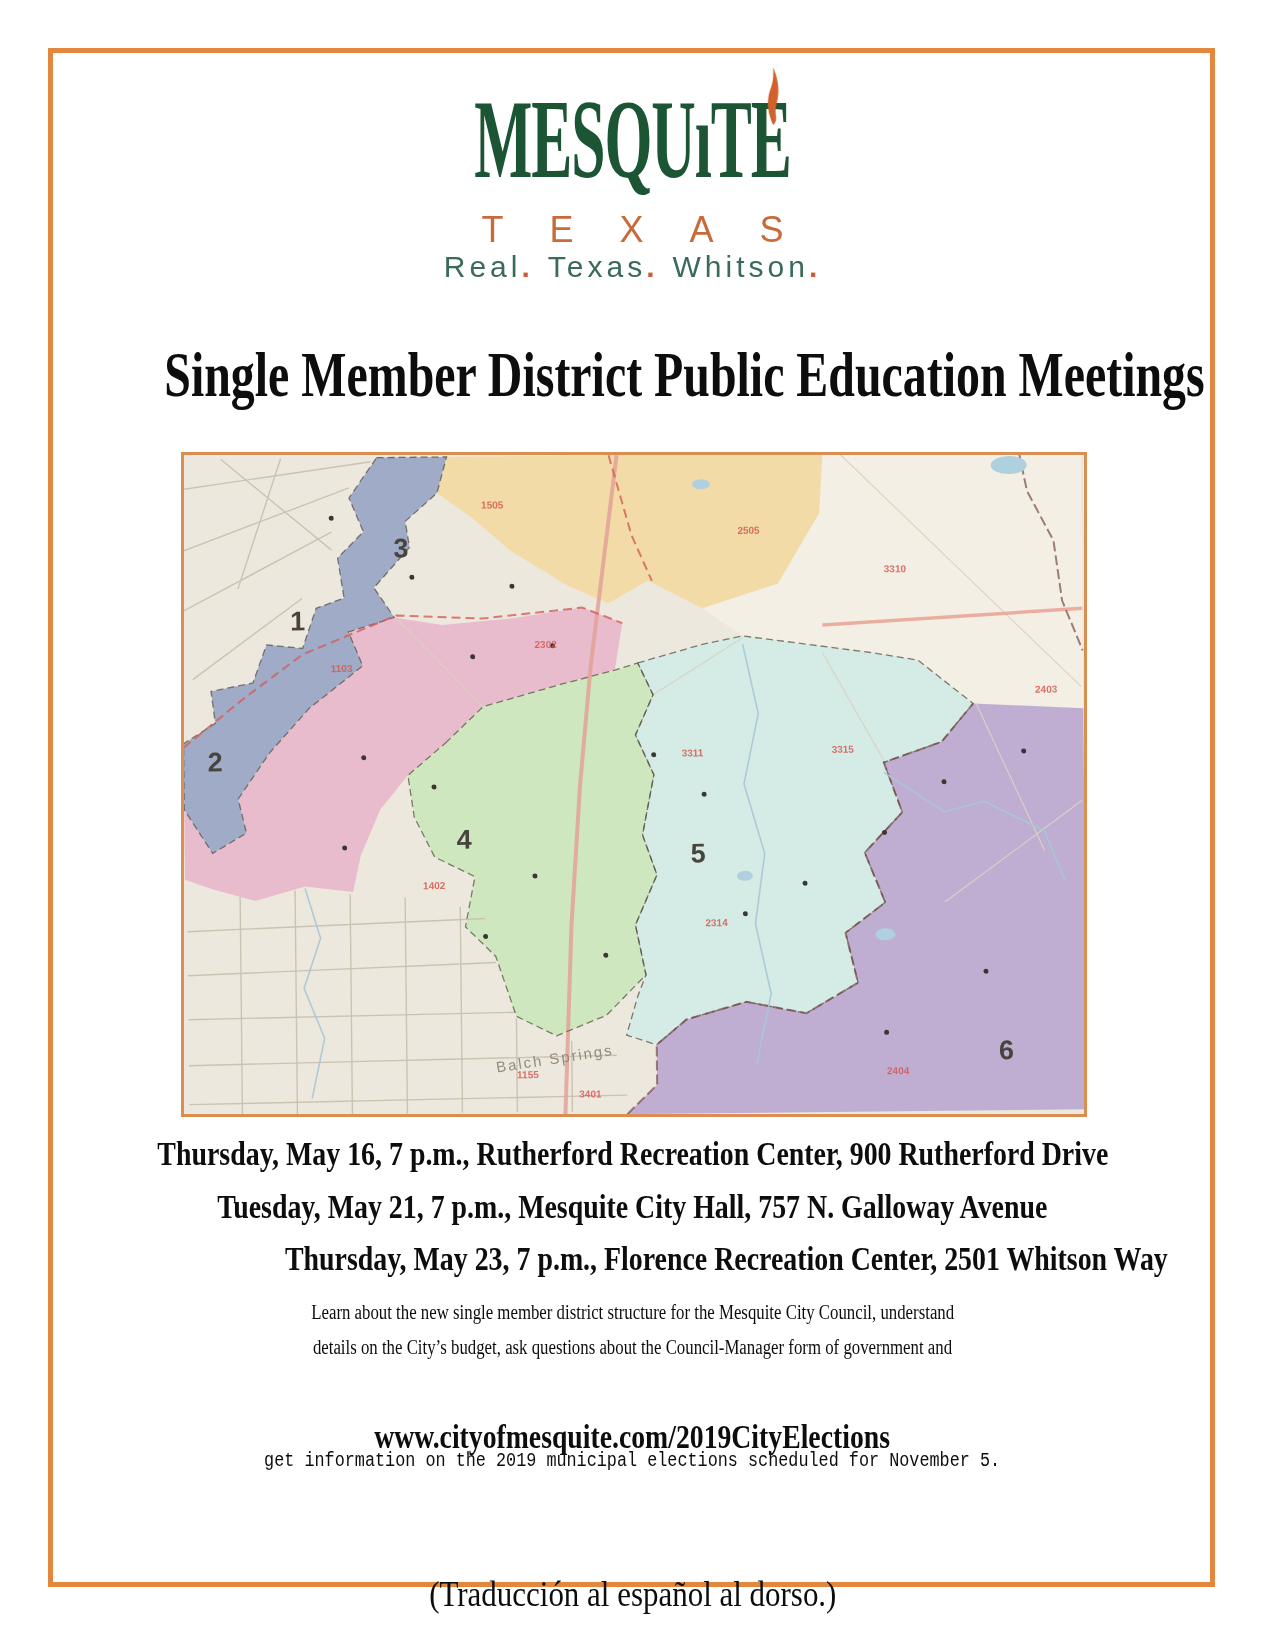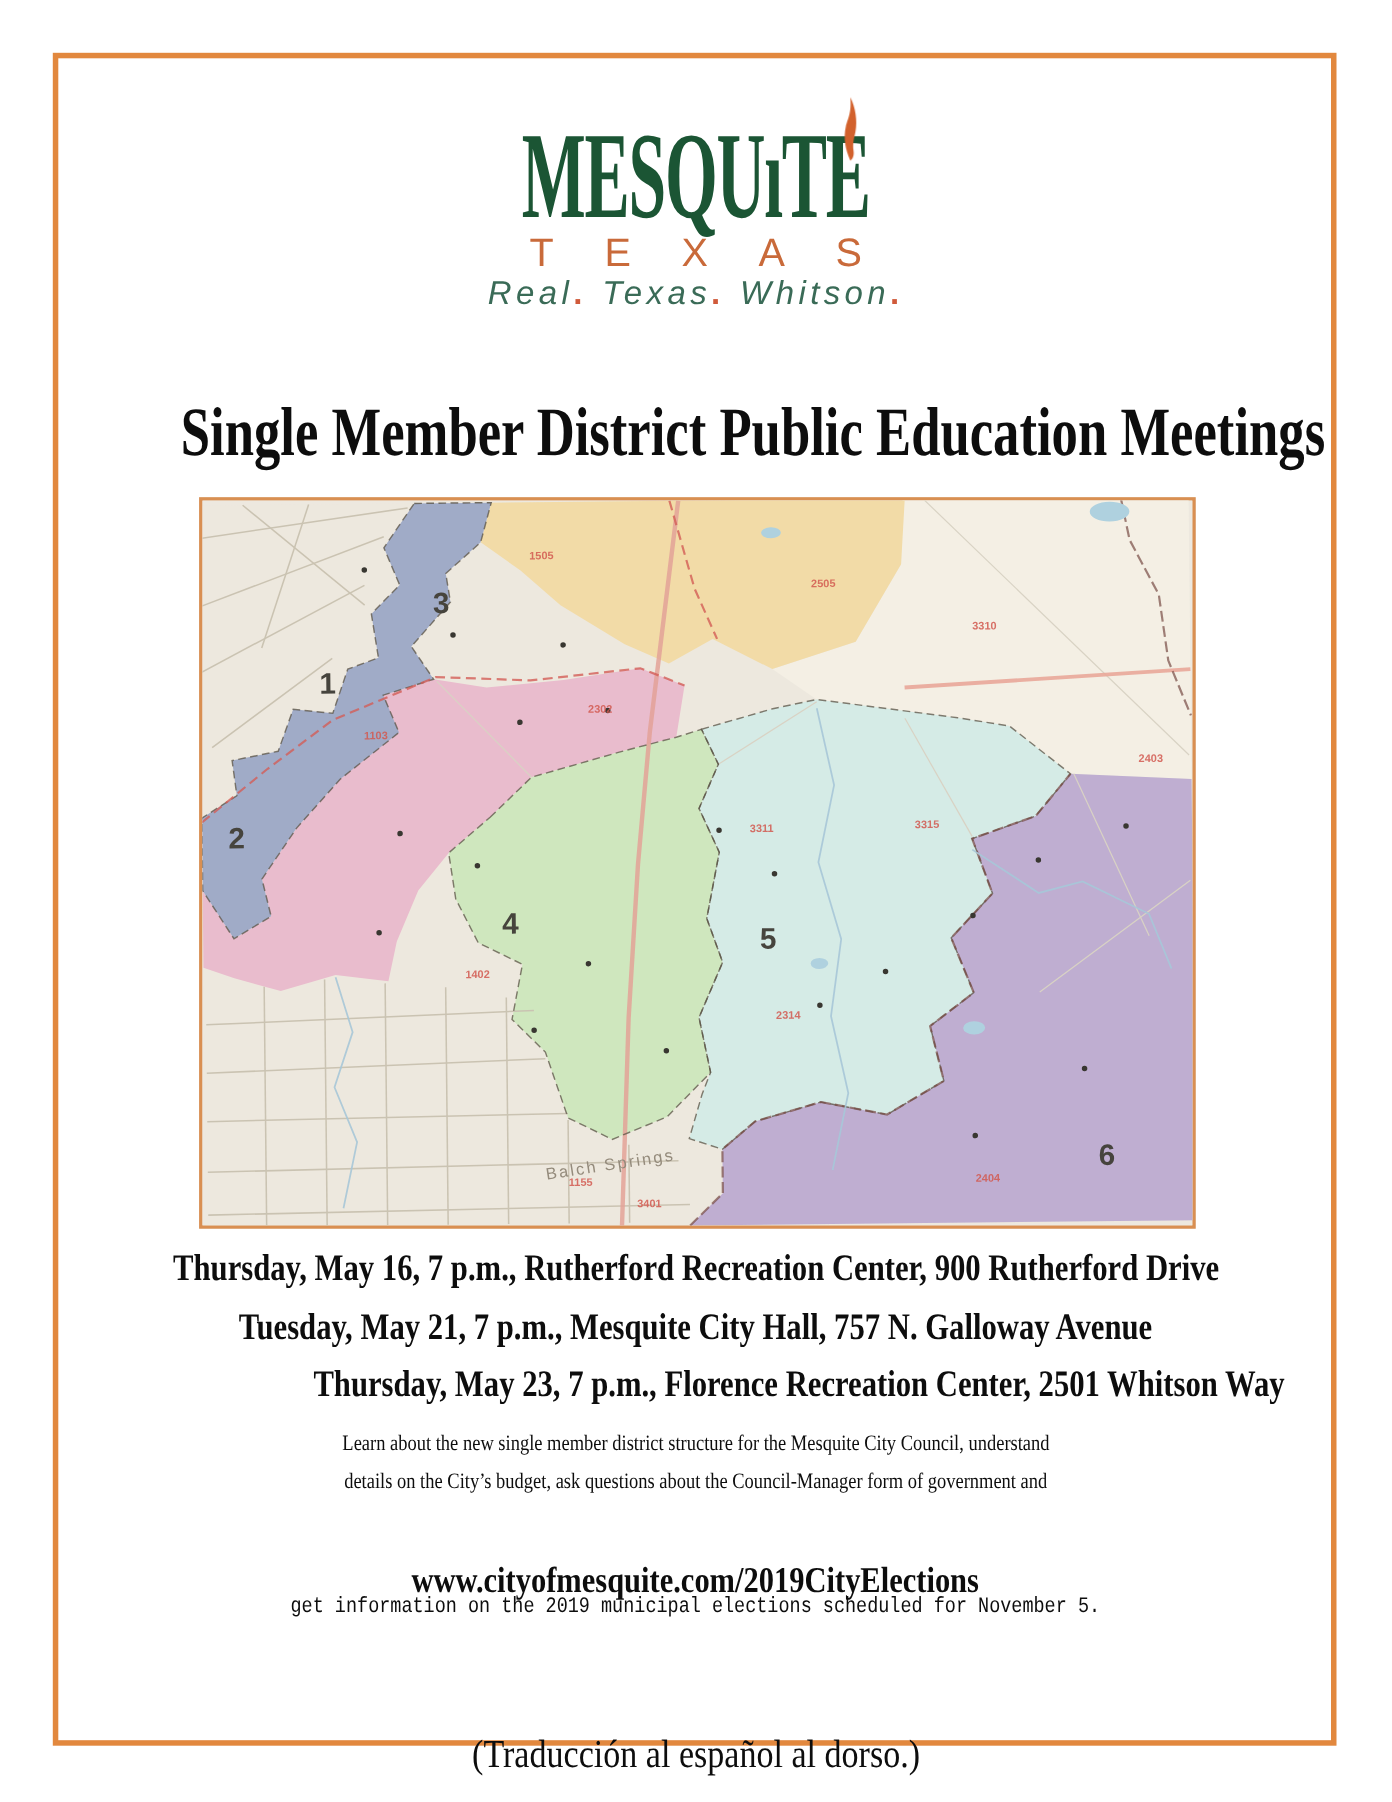--- a/index.html
+++ b/index.html
@@ -21,21 +21,21 @@
   }
   .logo-flame{position:absolute;left:69%;top:-22px;width:30px;height:64px;overflow:visible;}
   .logo-texas{
     font-family:"Liberation Sans", sans-serif;font-size:36px;font-weight:400;
     letter-spacing:46px;margin-right:-46px;line-height:1;
   }
   .logo-tagline{
     font-family:"Liberation Sans", sans-serif;font-size:30px;font-weight:400;
     line-height:1;letter-spacing:4px;
   }
-  .tag-word{margin-left:14px;font-style:italic;}
+  .tag-word{margin-left:14px;}
   .tag-word:first-child{margin-left:0;}
   .tag-dot{font-weight:bold;}
 
   
   .title{font-size:63px;font-weight:bold;transform:scaleX(0.76);line-height:1;}
   .meeting-line{height:52px;line-height:52px;font-size:34px;font-weight:bold;text-decoration:underline;}
   .meeting-line .cond{transform:scaleX(0.82);}
   .desc-line{height:34.5px;line-height:34.5px;font-size:20px;}
   .desc-line .cond{transform:scaleX(0.84);}
   .website{font-size:33px;font-weight:bold;line-height:40px;}
@@ -58,33 +58,33 @@
   .dist-num{font:700 27px "Liberation Sans", sans-serif;fill:#33312c;}
   .precinct{font:700 10px "Liberation Sans", sans-serif;fill:#cf4a42;opacity:.85;}
   .place{font:15px "Liberation Sans", sans-serif;fill:#8a8172;letter-spacing:2px;}
   .marker{fill:#24231f;}
 </style>
 </head>
 <body style="background: rgb(255, 255, 255);">
 
 <div class="frame" style="border-color: rgb(226, 136, 62);"></div>
 
-<div class="center-row" style="top:104px;">
+<div class="center-row" style="top:83px;">
   <div class="logo-word" style="color: rgb(27, 85, 52);"><span>MESQU</span><span>ı</span><span>TE</span><svg class="logo-flame" viewBox="0 0 24 60" style="color: rgb(210, 97, 44);">
       <path fill="currentColor" d="M12 60 C4 50 1 41 5 31 C8 24 14 20 12 6 C20 15 23 26 20 35 C18 41 15 45 17 52 C18 56 15 59 12 60 Z"></path>
     </svg></div>
 </div>
 <div class="center-row" style="top:212px;">
   <span class="logo-texas" style="color: rgb(201, 106, 58);">TEXAS</span>
 </div>
 <div class="center-row" style="top:252px;">
   <span class="logo-tagline" style="color: rgb(58, 107, 87);"><span class="tag-word">Real</span><span class="tag-dot" style="color: rgb(208, 90, 58);">.</span><span class="tag-word">Texas</span><span class="tag-dot" style="color: rgb(208, 90, 58);">.</span><span class="tag-word">Whitson</span><span class="tag-dot" style="color: rgb(208, 90, 58);">.</span></span>
 </div>
 
-<div class="center-row" style="top:362px;">
+<div class="center-row" style="top:344px;">
   <h1 class="title cond" style="margin:0;">Single Member District Public Education Meetings</h1>
 </div>
 
 <figure class="map-figure" style="margin: 0px; border-color: rgb(217, 143, 82);">
   <svg width="900" height="659" viewBox="0 0 900 659">
     <rect x="0" y="0" width="900" height="659" fill="#EDE8DF"></rect>
     <g transform="rotate(-0.6 450 330)">
 
       <polygon fill="#F4F0E6" points="640,0 900,0 900,258 790,252 735,208 688,200 560,182 520,154 596,130 638,60"></polygon>
 

